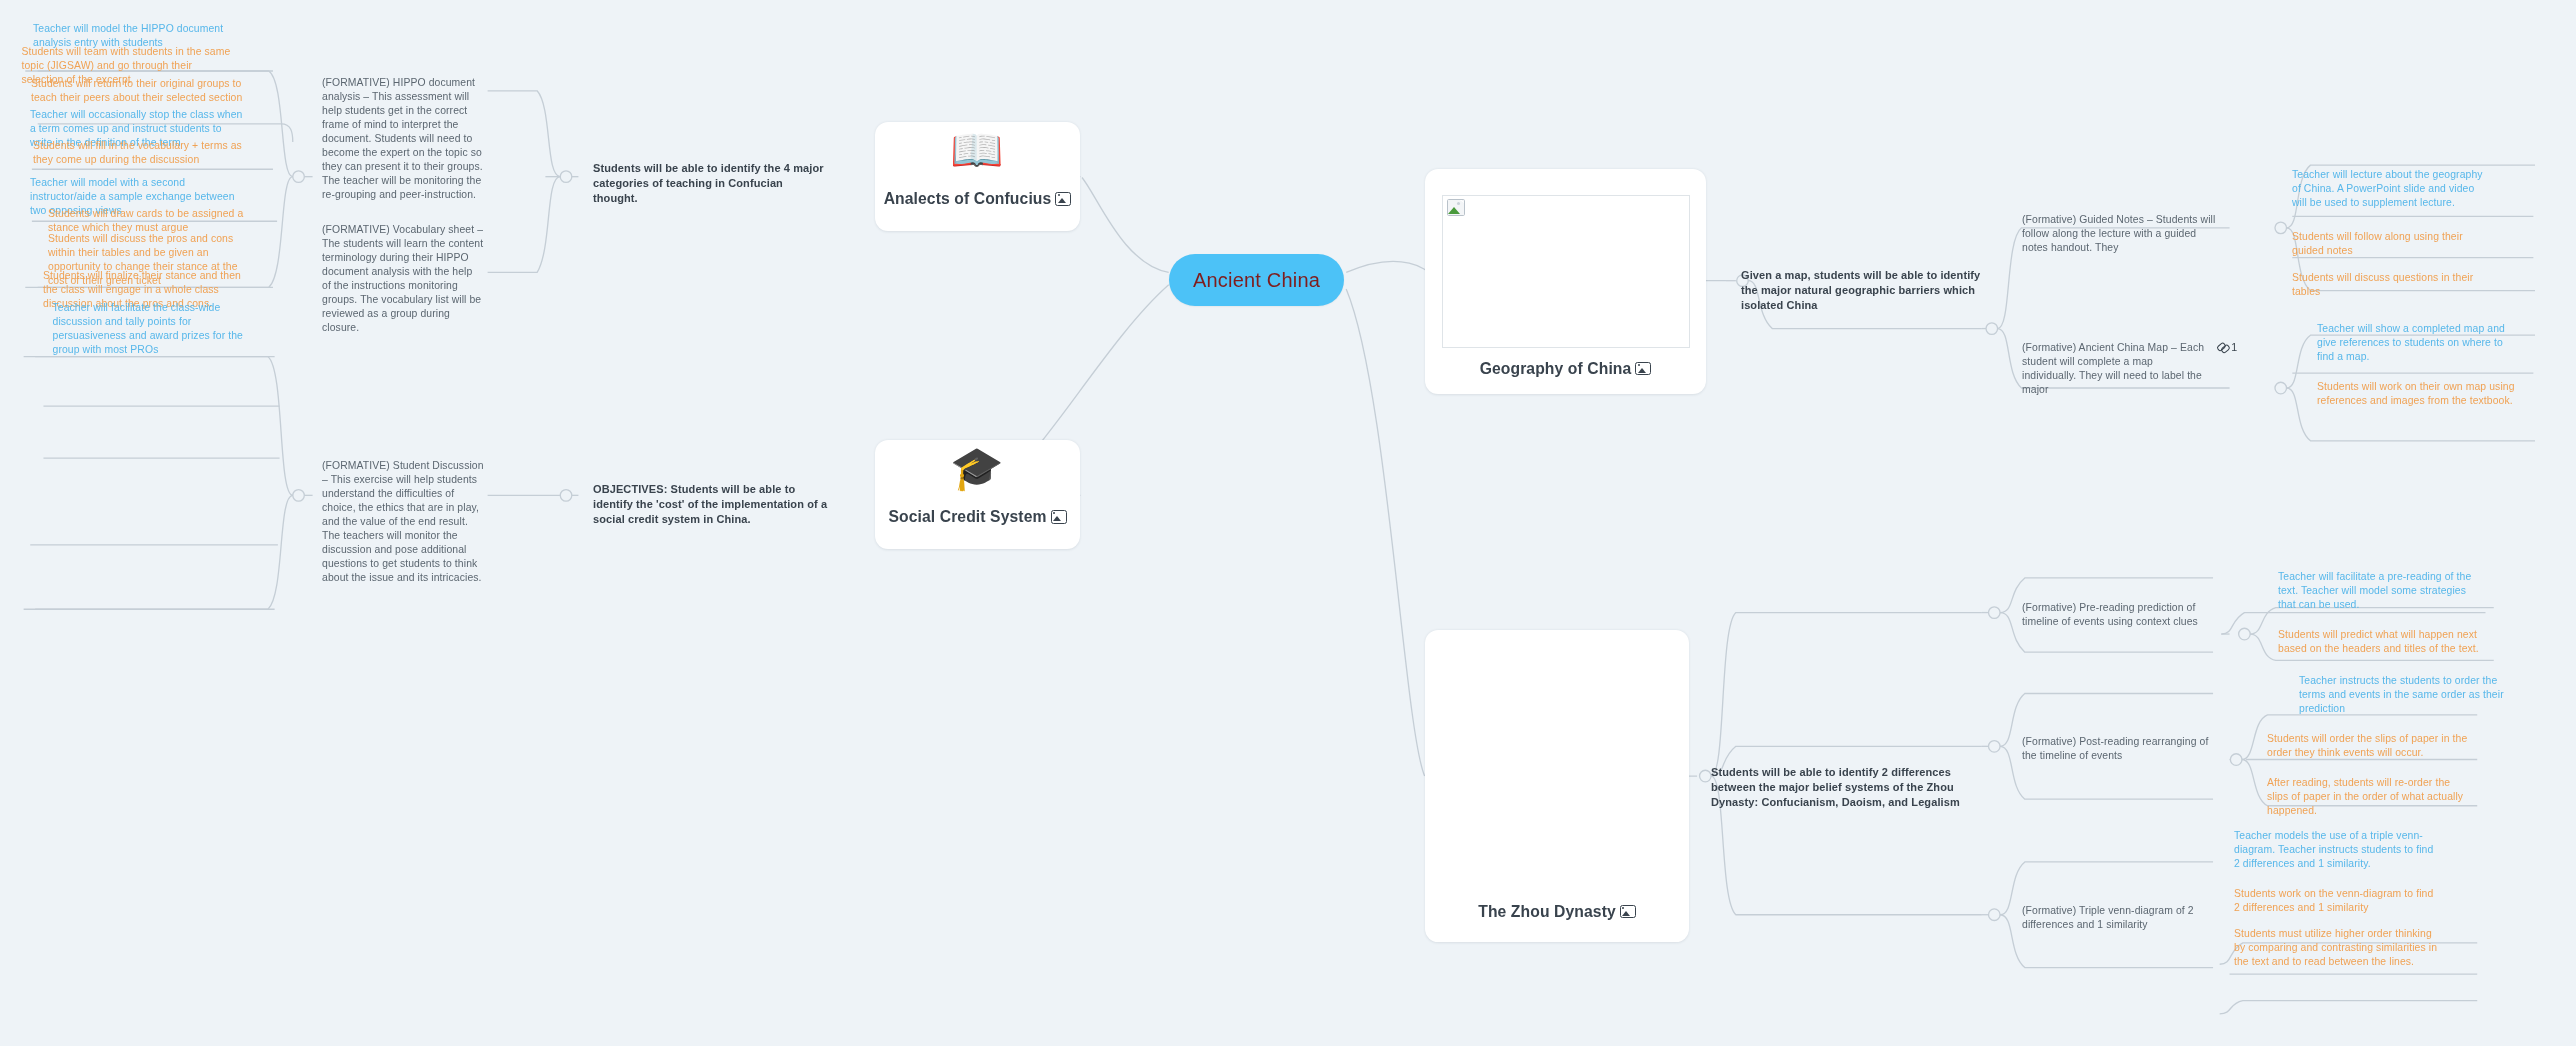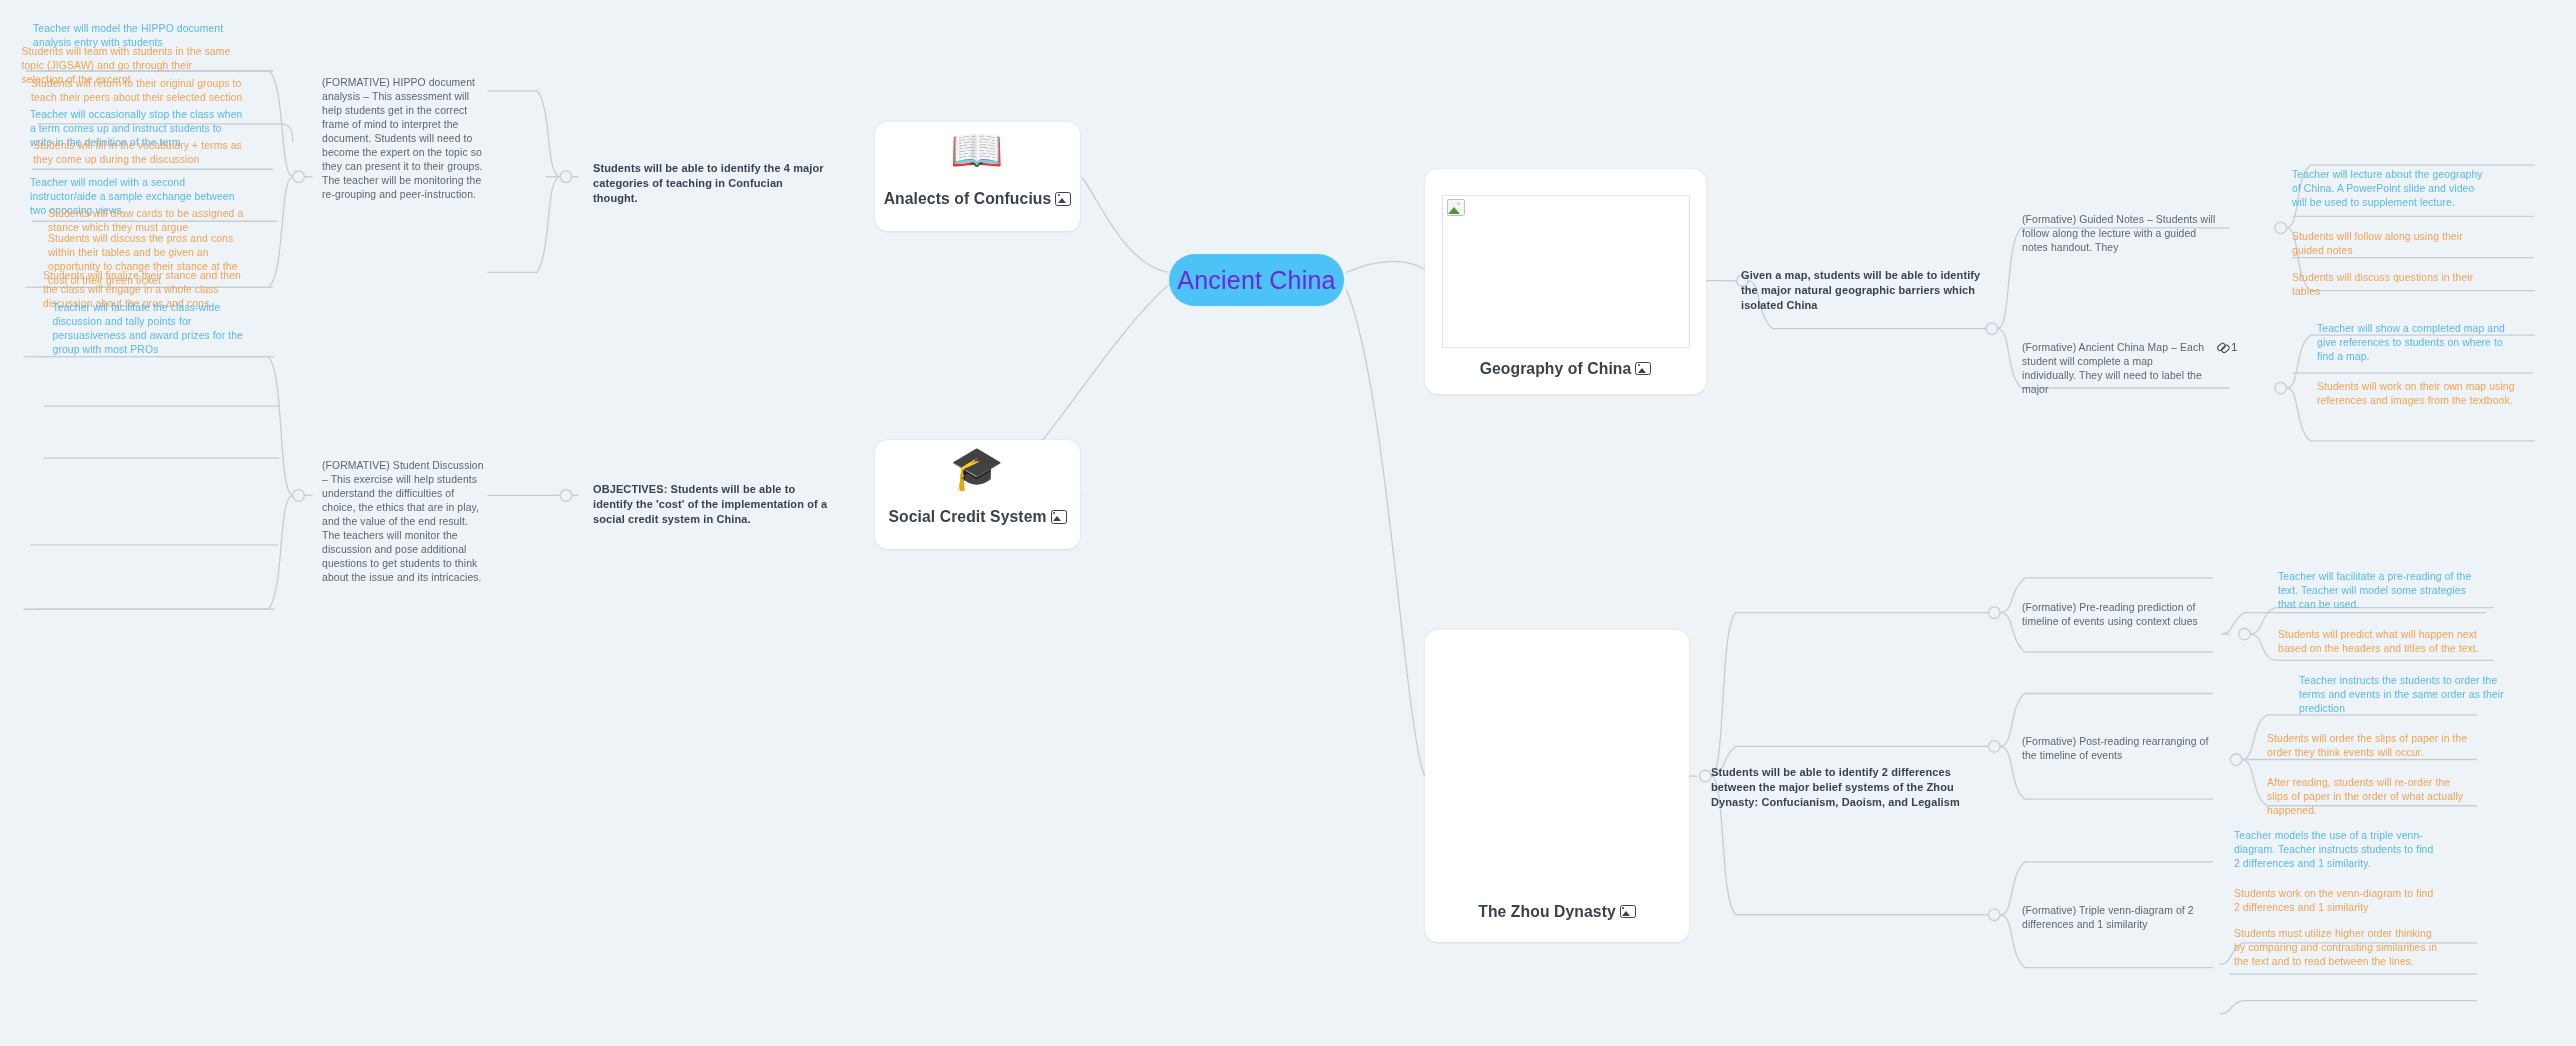--- a/index.html
+++ b/index.html
@@ -23,24 +23,24 @@
   }
   .leaf.teacher{color:#57b7ea;}
   .leaf.student{color:#f0a254;}
   .leaf.neutral{color:#5b6670;}
   .leaf.bold{color:#39434d;font-weight:bold;}
 
   
   .root-pill{
     position:absolute;
     background:#4cc2f7;
-    color:#6d28d9;
+    color:#7f1d1d;
     border-radius:825px;
     display:flex;align-items:center;justify-content:center;
-    font-size:25px;
+    font-size:20px;
     letter-spacing:0.2px;
     box-shadow:0 0.8px 1.7px rgba(0,0,0,.06);
   }
 
   
   .card{
     position:absolute;
     background:#ffffff;
     border-radius:13.2px;
     box-shadow:0 0.8px 2.5px rgba(30,50,70,.10);
@@ -275,20 +275,21 @@
   <div class="leaf bold" style="left:593px;top:161px;width:235px;font-size:11px;">Students will be able to identify the 4 major categories of teaching in Confucian thought.</div>
 
   <div class="leaf bold" style="left:1741px;top:268px;width:240px;font-size:11px;">Given a map, students will be able to identify the major natural geographic barriers which isolated China</div>
 
   <div class="leaf bold" style="left:593px;top:482px;width:240px;font-size:11px;">OBJECTIVES: Students will be able to identify the 'cost' of the implementation of a social credit system in China.</div>
 
   <div class="leaf bold" style="left:1711px;top:765px;width:260px;font-size:11px;">Students will be able to identify 2 differences between the major belief systems of the Zhou Dynasty: Confucianism, Daoism, and Legalism</div>
 
   <div class="leaf neutral" style="left:322px;top:76px;width:162px;font-size:10.4px;">(FORMATIVE) HIPPO document analysis – This assessment will help students get in the correct frame of mind to interpret the document. Students will need to become the expert on the topic so they can present it to their groups. The teacher will be monitoring the re-grouping and peer-instruction.</div>
 
+  <div class="leaf neutral" style="left:322px;top:223px;width:162px;font-size:10.4px;">(FORMATIVE) Vocabulary sheet – The students will learn the content terminology during their HIPPO document analysis with the help of the instructions monitoring groups. The vocabulary list will be reviewed as a group during closure.</div>
 
   <div class="leaf neutral" style="left:322px;top:459px;width:162px;font-size:10.4px;">(FORMATIVE) Student Discussion – This exercise will help students understand the difficulties of choice, the ethics that are in play, and the value of the end result. The teachers will monitor the discussion and pose additional questions to get students to think about the issue and its intricacies.</div>
 
   <div class="leaf neutral" style="left:2022px;top:213px;width:195px;font-size:10.4px;">(Formative) Guided Notes – Students will follow along the lecture with a guided notes handout. They</div>
 
   <div class="leaf-with-chip" style="position:absolute;left:2022px;top:341px;width:244px;">
     <span class="leaf neutral" style="position:static;width:187px;font-size:10.4px;display:block;">(Formative) Ancient China Map – Each student will complete a map individually. They will need to label the major</span>
     <span class="link-chip">
       <span class="chain"></span>
       <span>1</span>

